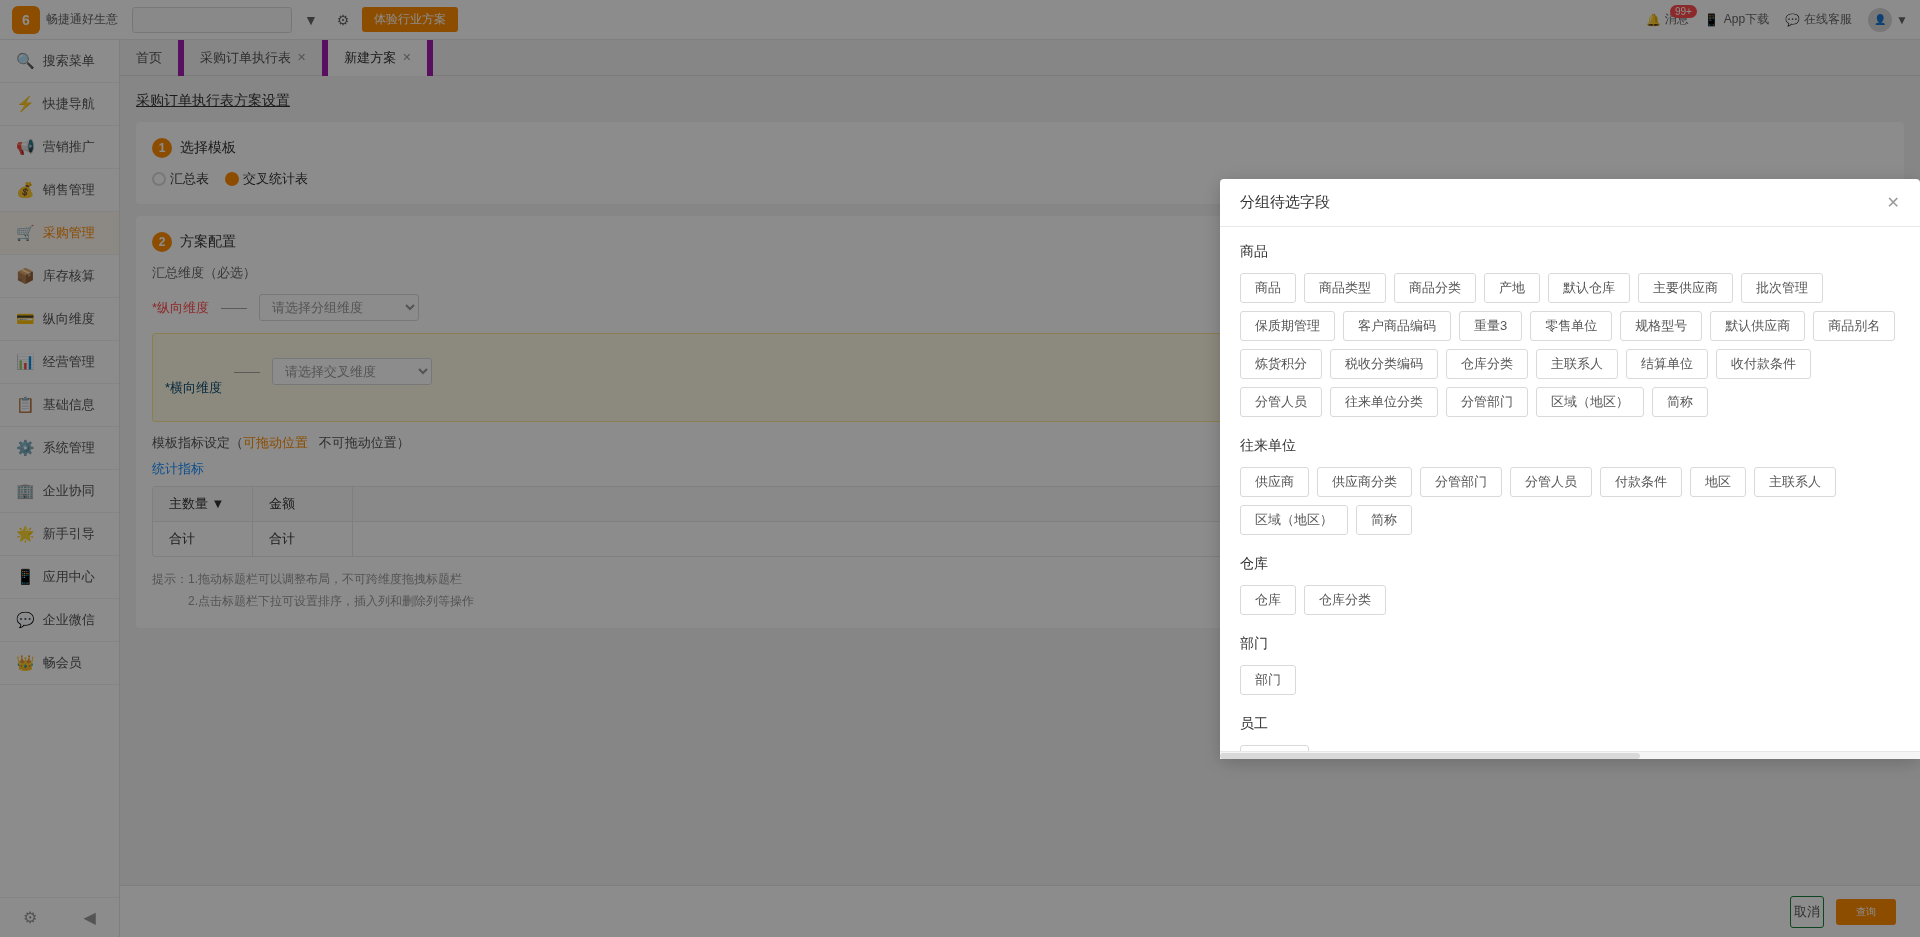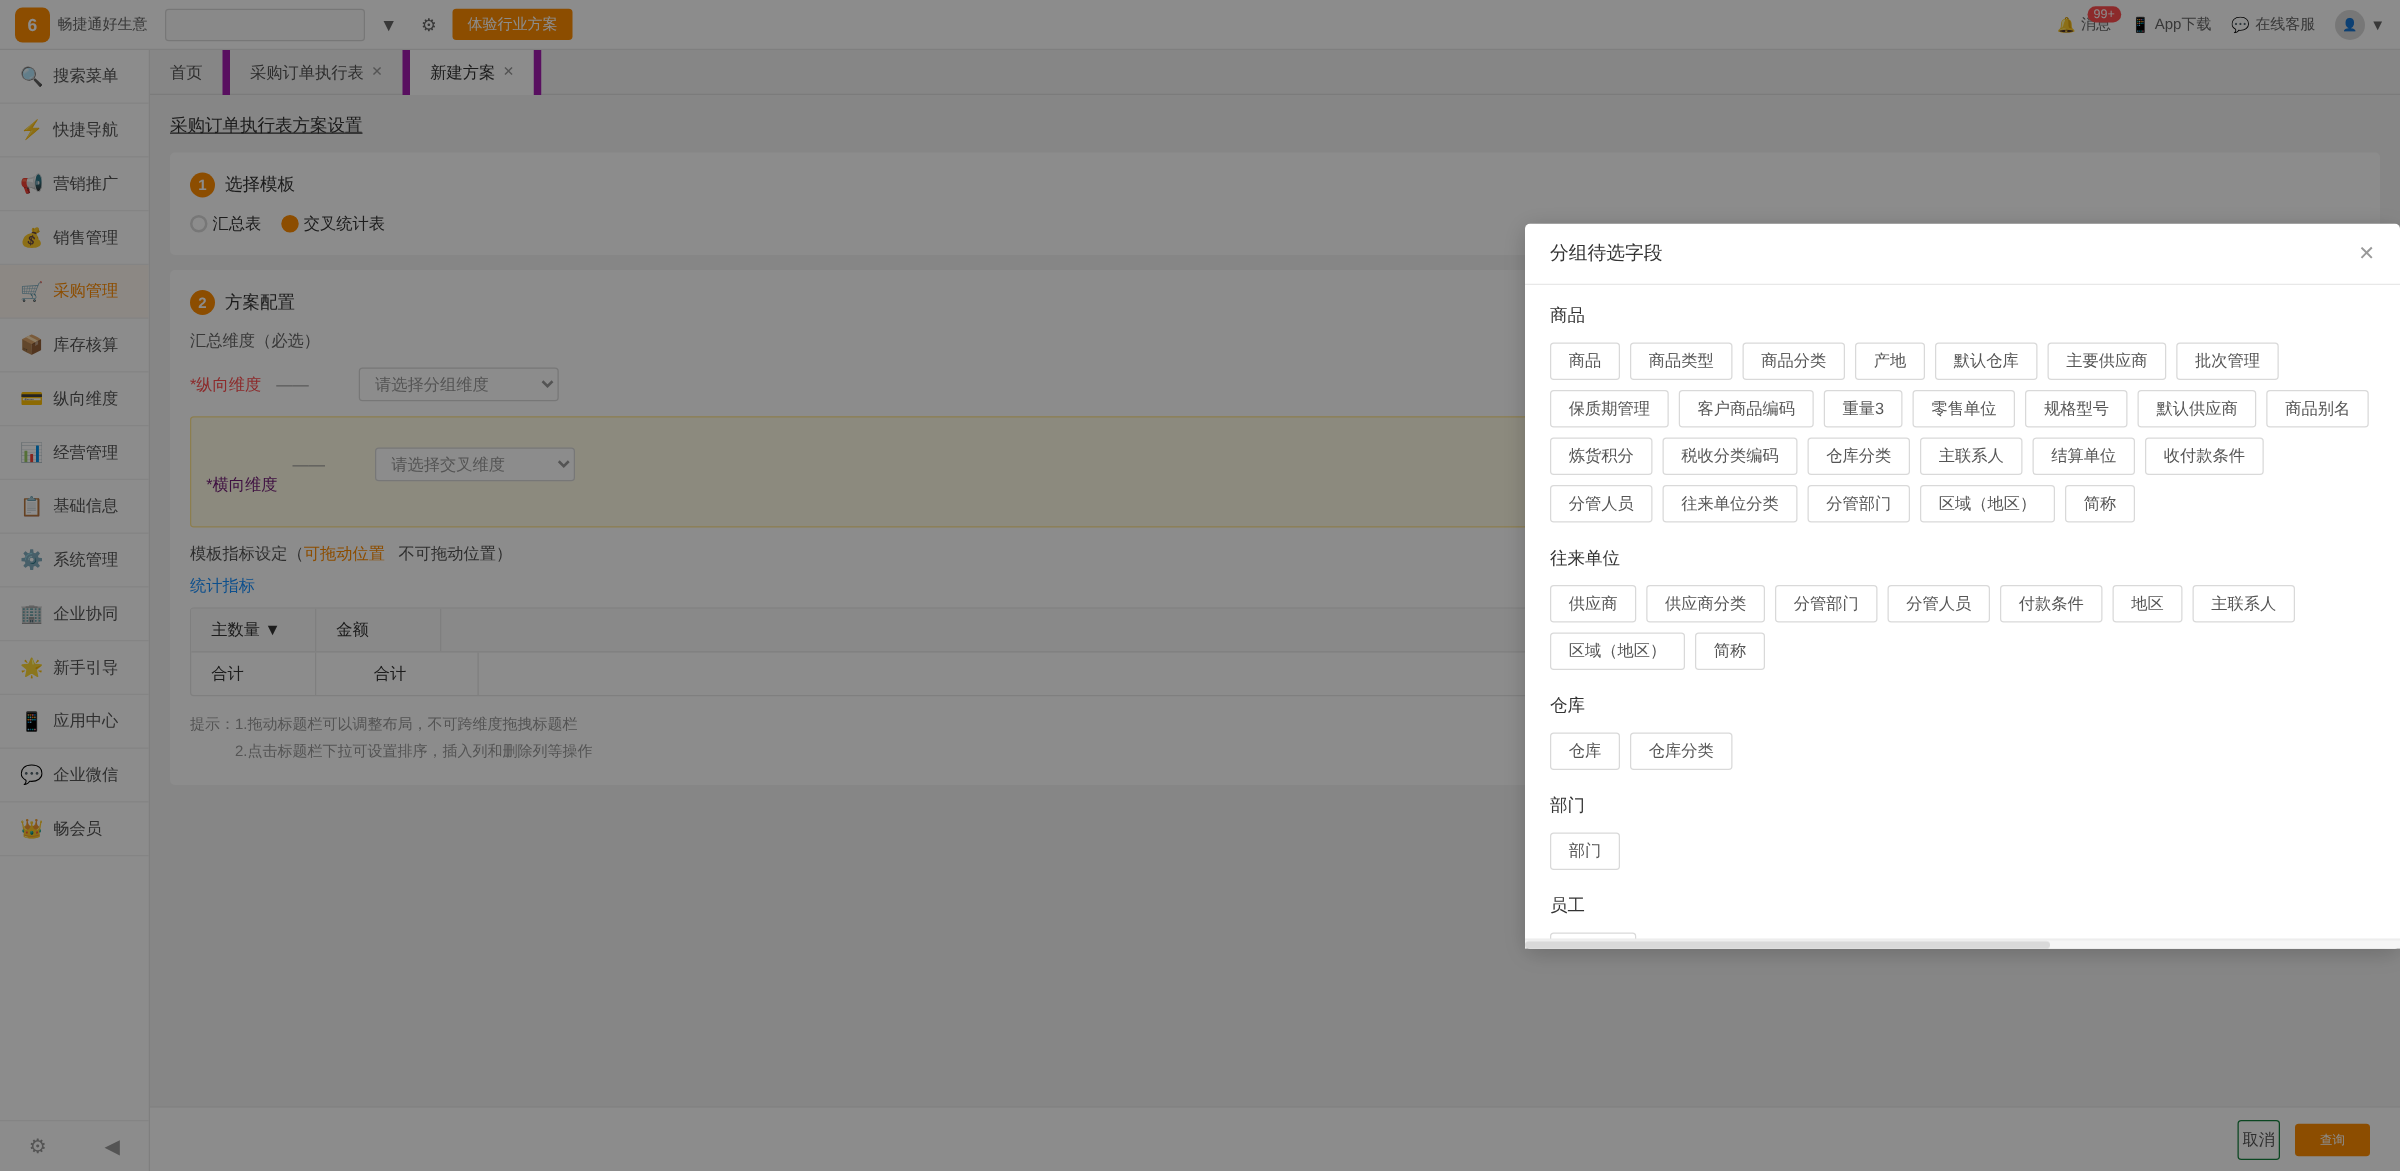--- a/index.html
+++ b/index.html
@@ -148,27 +148,27 @@
     }
     .radio-circle.checked { border-color: #ff8c00; background: #ff8c00; }
 
     .config-row { margin-bottom: 12px; display: flex; align-items: center; gap: 12px; }
     .config-label { color: #666; font-size: 13px; min-width: 80px; }
     .config-arrow { color: #999; }
     .config-select {
       border: 1px solid #d9d9d9; border-radius: 3px;
       padding: 4px 28px 4px 8px;
       font-size: 13px; color: #999; cursor: pointer;
-      background: #fff; min-width: 160px; margin-left: 28px;
+      background: #fff; min-width: 160px;
     }
 
     .table-preview { border: 1px solid #e8e8e8; border-radius: 3px; }
     .table-row-header { display: flex; background: #fafafa; border-bottom: 1px solid #e8e8e8; }
     .table-cell { padding: 8px 16px; font-size: 13px; border-right: 1px solid #e8e8e8; min-width: 100px; }
-    .table-row-data { display: flex; gap: 30px; }
+    .table-row-data { display: flex; }
 
     .bottom-bar {
       position: fixed; bottom: 0; right: 0; left: 120px;
       height: 52px; background: #fff;
       border-top: 1px solid #e8e8e8;
       display: flex; align-items: center; justify-content: flex-end;
       padding: 0 24px; gap: 12px; z-index: 99;
     }
     .btn-cancel {
       border: 1px solid #15803d; background: #fff;
@@ -401,21 +401,21 @@
     </div>
     <div class="config-row">
       <span style="color:#ff4d4f;">*纵向维度</span>
       <span class="config-arrow">——</span>
       <select class="config-select">
         <option>请选择分组维度</option>
       </select>
     </div>
     <div style="background:#fffbe6; border:1px solid #ffe58f; border-radius:3px; padding:12px; margin-bottom:12px;">
       <div class="config-row">
-        <span style="color:#701a75;margin-top:33px;">*横向维度</span>
+        <span style="color:#0c4a6e;margin-top:33px;">*横向维度</span>
         <span class="config-arrow">——</span>
         <select class="config-select">
           <option>请选择交叉维度</option>
         </select>
       </div>
     </div>
     <div style="font-size:13px; color:#555; margin-bottom:8px;">
       模板指标设定（<span style="color:#ff8c00;">可拖动位置</span> &nbsp; <span>不可拖动位置）</span>
     </div>
     <div style="margin-bottom:8px; font-size:13px; color:#1890ff;">统计指标</div>

